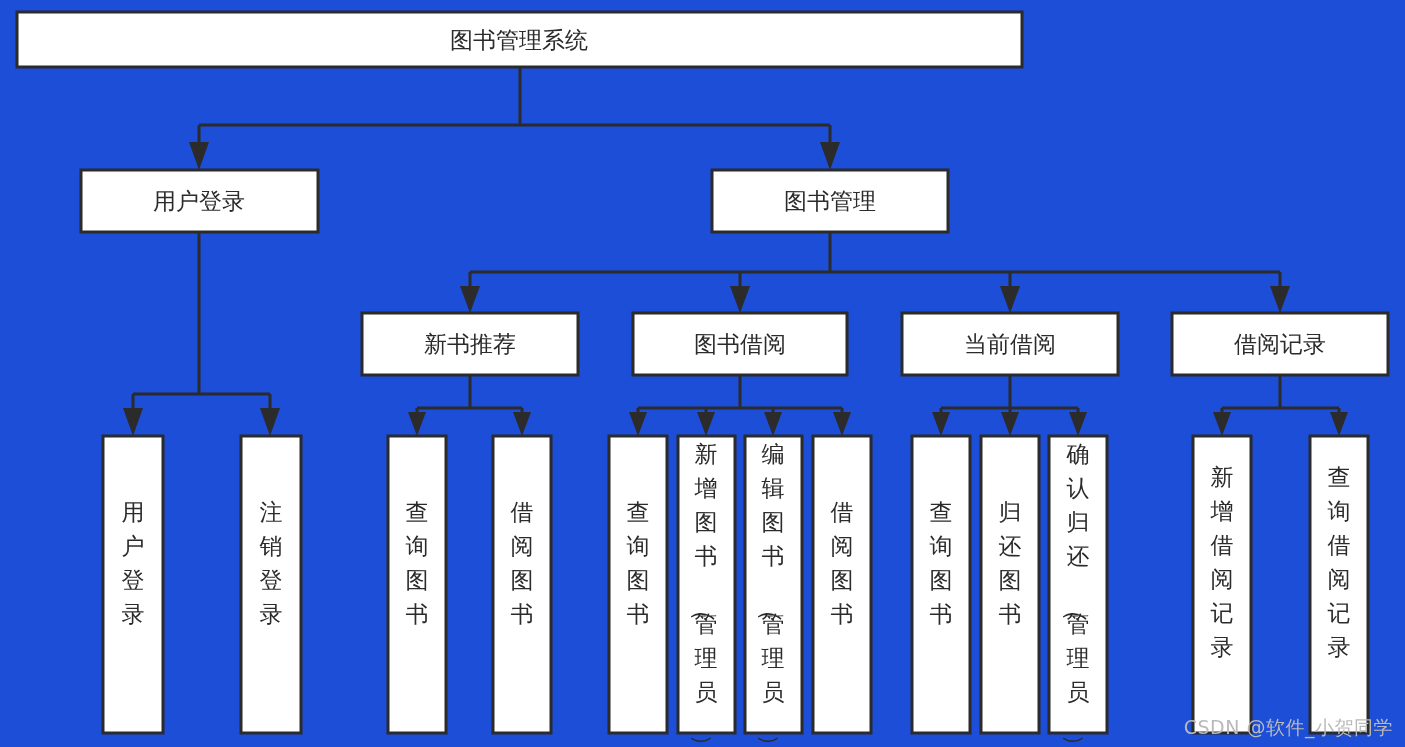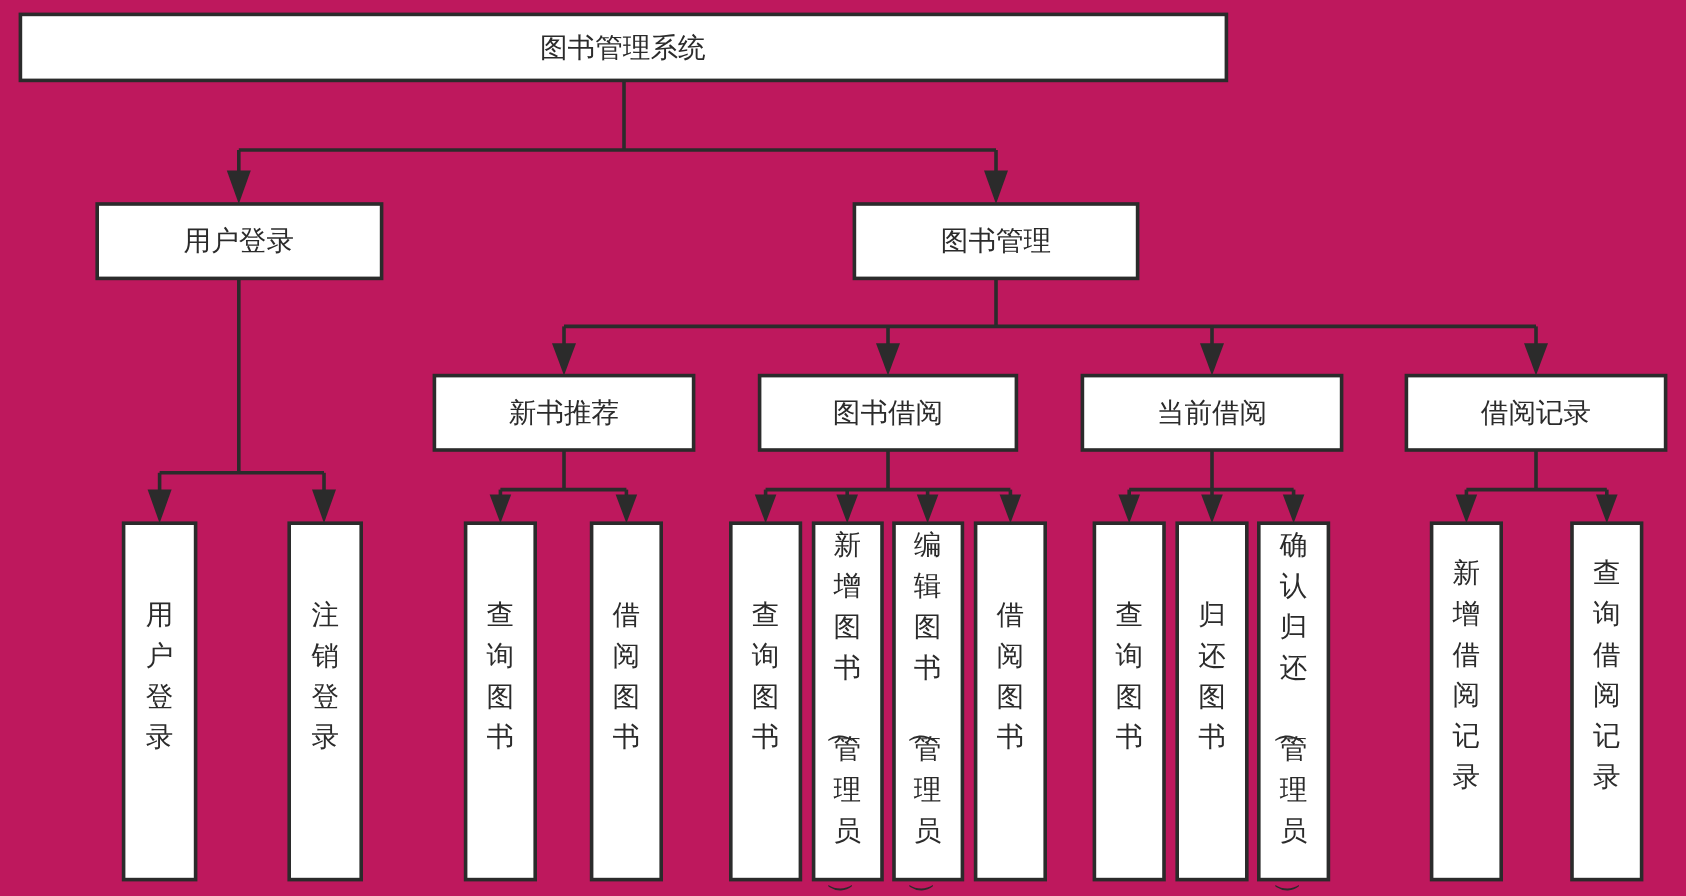--- a/index.html
+++ b/index.html
@@ -7,21 +7,21 @@
     padding: 0;
     background: #ffffff;
   }
   body {
     font-family: "DejaVu Sans", "Liberation Sans", sans-serif;
   }
   #diagram-root {
     position: relative;
     width: 1405px;
     height: 747px;
-    background: #be185d;
+    background: #1d4ed8;
     overflow: hidden;
   }
   svg.flow {
     position: absolute;
     left: 0;
     top: 0;
     width: 1405px;
     height: 747px;
   }
   .node-rect {
@@ -227,13 +227,14 @@
       <rect class="node-rect" x="1193" y="436" width="58" height="297"></rect>
       <text class="node-label-v" x="1222" y="485"><tspan x="1222" y="485">新</tspan><tspan x="1222" y="519">增</tspan><tspan x="1222" y="553">借</tspan><tspan x="1222" y="587">阅</tspan><tspan x="1222" y="621">记</tspan><tspan x="1222" y="655">录</tspan></text>
     </g>
     <g>
       <rect class="node-rect" x="1310" y="436" width="58" height="297"></rect>
       <text class="node-label-v" x="1339" y="485"><tspan x="1339" y="485">查</tspan><tspan x="1339" y="519">询</tspan><tspan x="1339" y="553">借</tspan><tspan x="1339" y="587">阅</tspan><tspan x="1339" y="621">记</tspan><tspan x="1339" y="655">录</tspan></text>
     </g>
 
   </svg>
 
+  <div class="watermark">CSDN @软件_小贺同学</div>
 </div>
 
 </body></html>

